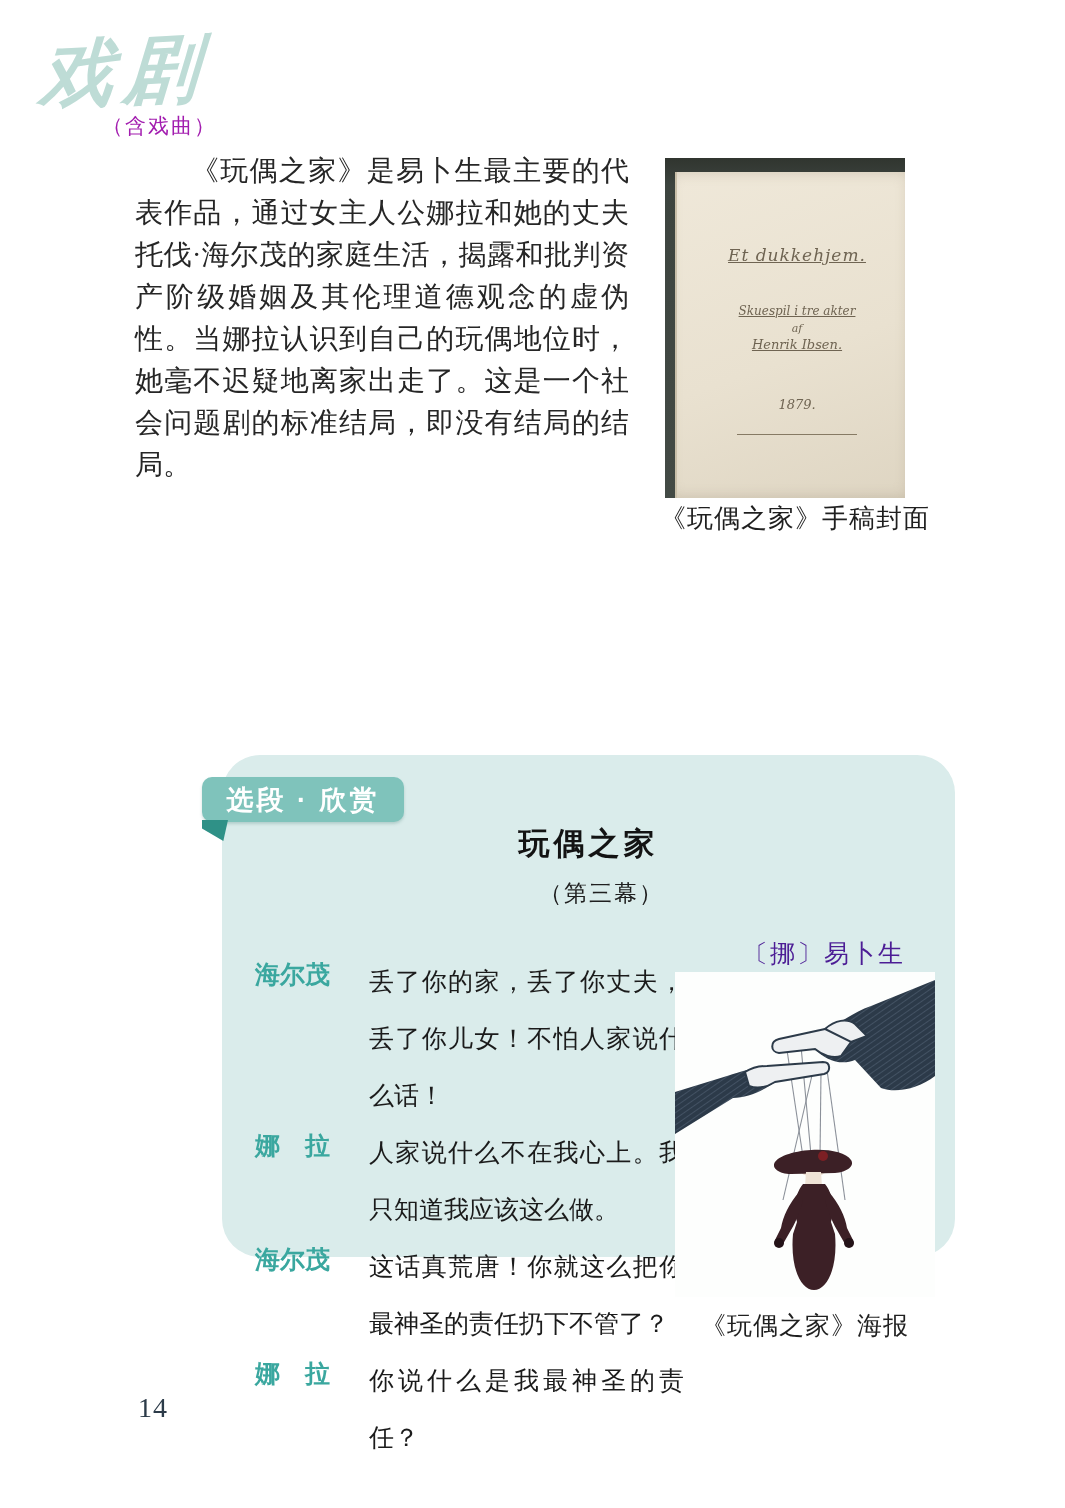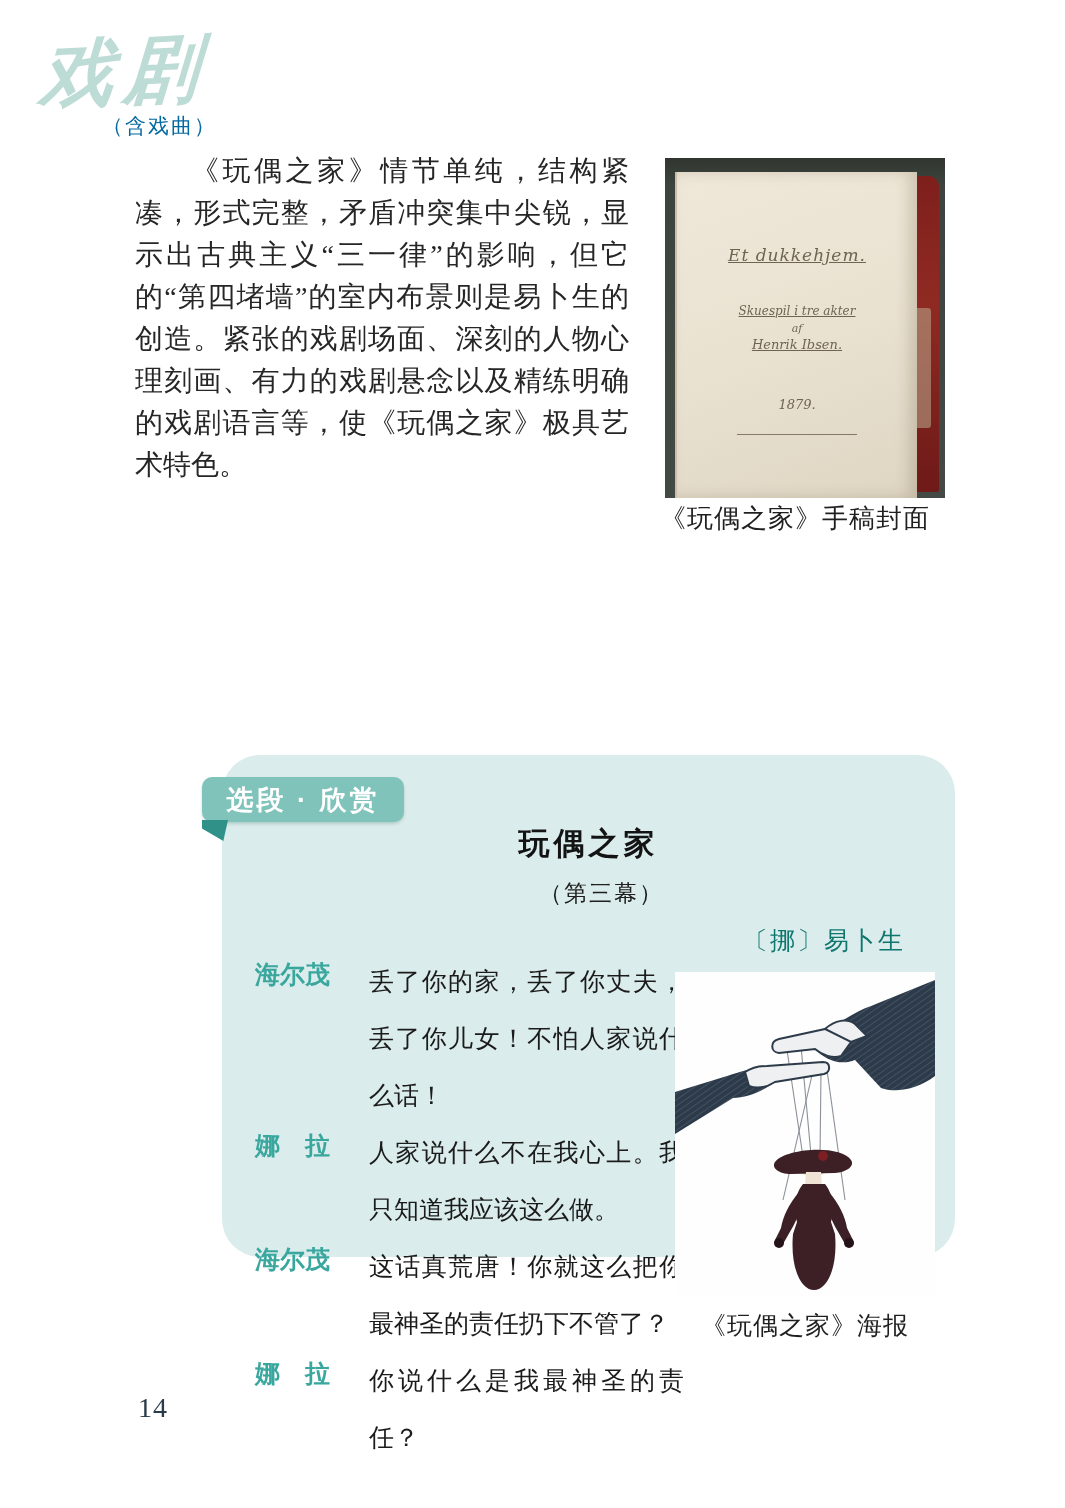--- a/index.html
+++ b/index.html
@@ -14,35 +14,35 @@
   .logo { position:absolute; left:40px; top:34px; width:260px; height:110px; }
   .logo-main {
     font-family:"DejaVu Serif",serif;
     font-size:74px; font-weight:bold; font-style:italic;
     color:#bedcd6; letter-spacing:10px; line-height:1;
     transform:skewX(-6deg) rotate(-3deg); display:inline-block;
   }
   .logo-sub {
     position:absolute; left:62px; top:78px;
     font-family:"Liberation Sans",sans-serif;
-    font-size:21px; color:#0369a1; letter-spacing:2px;
+    font-size:21px; color:#a21caf; letter-spacing:2px;
   }
 
   
   .intro {
     position:absolute; left:135px; top:150px; width:810px;
     font-size:28px; line-height:42px; text-align:justify; color:#262626;
   }
   .intro p { text-indent:2em; margin:0; }
 
   figure.manuscript {
     float:right; width:300px; height:420px; margin:8px 0 0 16px;
   }
   .ms-img {
-    position:relative; width:280px; height:340px; margin-left:20px;
+    position:relative; width:240px; height:340px; margin-left:20px;
     background:linear-gradient(180deg,#30352f 0%,#3d443f 8%,#434a45 100%);
     overflow:hidden;
   }
   .ms-spine {
     position:absolute; right:6px; top:18px; width:26px; height:316px;
     background:linear-gradient(180deg,#7e1f1c,#8f2a22 40%,#6e1a18);
     border-radius:4px 10px 2px 2px;
   }
   .ms-spine2 {
     position:absolute; right:14px; top:150px; width:16px; height:120px;
@@ -85,21 +85,21 @@
   .tab-fold {
     position:absolute; left:-20px; top:65px; width:26px; height:21px;
     background:#2f9187;
     clip-path:polygon(0 0, 100% 0, 82% 100%, 0 40%);
   }
   .box-title {
     text-align:center; padding-top:68px;
     font-size:31px; font-weight:bold; letter-spacing:4px; color:#131313;
   }
   .box-subtitle { text-align:center; margin-top:13px; font-size:23px; color:#202020; letter-spacing:2px;padding-left:26px; }
-  .box-author  { text-align:right; padding-right:50px; margin-top:15px; font-size:25px; color:#0f766e; letter-spacing:2px; }
+  .box-author  { text-align:right; padding-right:50px; margin-top:28px; font-size:25px; color:#4c1d95; letter-spacing:2px; }
 
   .dialogue { position:absolute; left:33px; top:198px; width:445px; }
   .drow { display:flex; align-items:flex-start; }
   .speaker {
     flex:none; width:94px; font-family:"Liberation Sans",sans-serif;
     font-size:25px; font-weight:bold; color:#3aa79f; line-height:43px;
   }
   .dtext {
     margin-left:20px; width:315px; font-size:25px; line-height:57px;
     color:#1b1b1b; text-align:justify;
@@ -136,21 +136,21 @@
         <div class="ms-hand ms-title">Et dukkehjem.</div>
         <div class="ms-hand ms-l2">Skuespil i tre akter</div>
         <div class="ms-hand ms-l3">af</div>
         <div class="ms-hand ms-l4">Henrik Ibsen.</div>
         <div class="ms-hand ms-year">1879.</div>
         <div class="ms-rule"></div>
       </div>
     </div>
     <figcaption class="figcap">《玩偶之家》手稿封面</figcaption>
   </figure>
-  <p>《玩偶之家》情节单纯，结构紧凑，形式完整，矛盾冲突集中尖锐，显示出古典主义“三一律”的影响，但它的“第四堵墙”的室内布景则是易卜生的创造。紧张的戏剧场面、深刻的人物心理刻画、有力的戏剧悬念以及精练明确的戏剧语言等，使《玩偶之家》极具艺术特色。</p>
+  <p>《玩偶之家》是易卜生最主要的代表作品，通过女主人公娜拉和她的丈夫托伐·海尔茂的家庭生活，揭露和批判资产阶级婚姻及其伦理道德观念的虚伪性。当娜拉认识到自己的玩偶地位时，她毫不迟疑地离家出走了。这是一个社会问题剧的标准结局，即没有结局的结局。</p>
 </div>
 
 <div class="excerpt-box">
   <div class="tab">选段 · 欣赏</div>
   <div class="tab-fold"></div>
 
   <div class="box-title">玩偶之家</div>
   <div class="box-subtitle">（第三幕）</div>
   <div class="box-author">〔挪〕易卜生</div>
 

